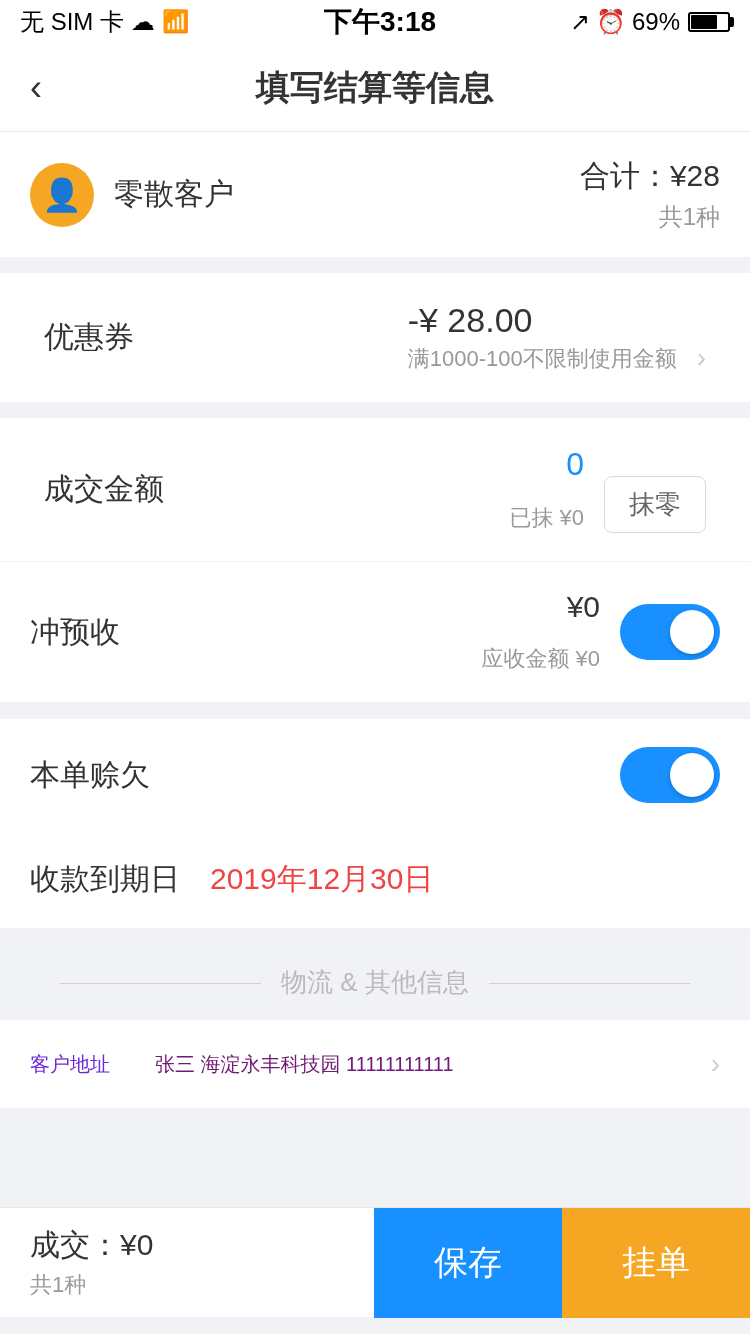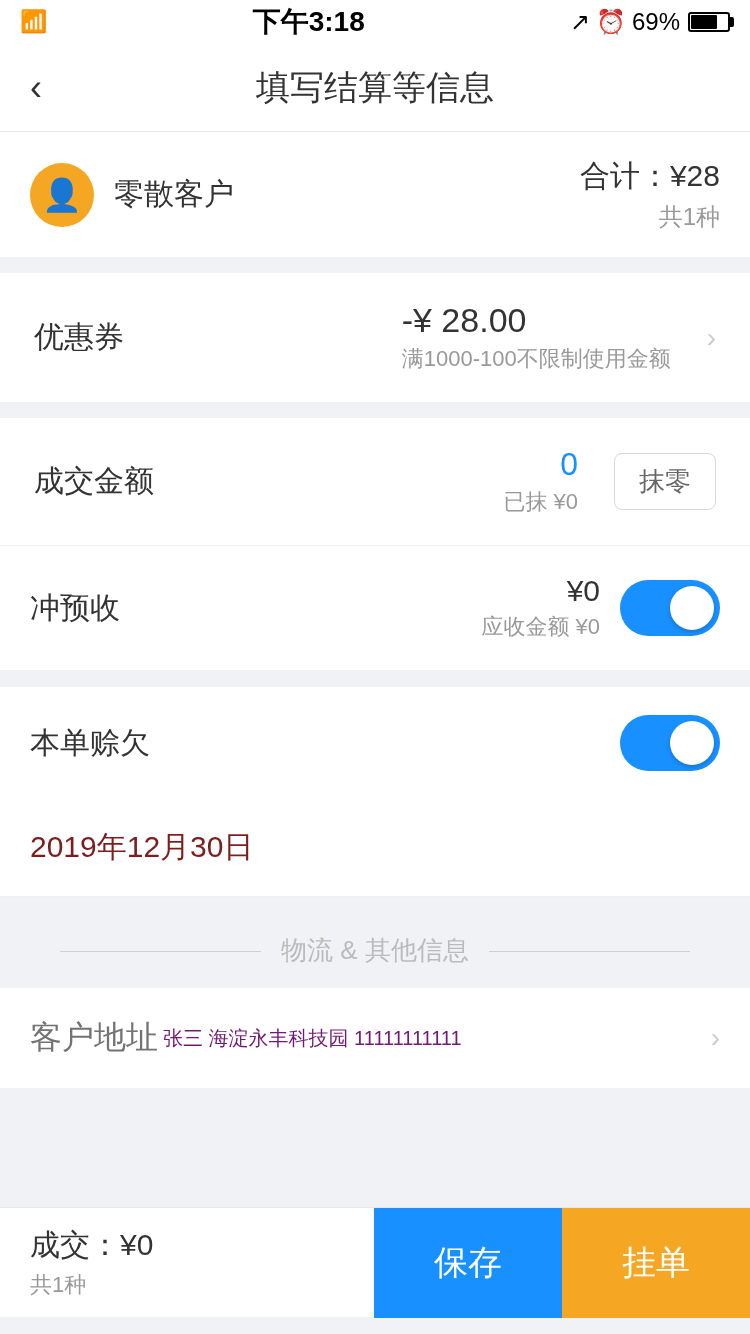--- a/index.html
+++ b/index.html
@@ -73,21 +73,21 @@
     }
     .nav-back {
       position: absolute;
       left: 30px;
       font-size: 36px;
       color: #333;
       cursor: pointer;
     }
     .nav-title {
       font-size: 34px;
-      font-weight: 400;
+      font-weight: 700;
       color: #333;
     }
 
     
     .content {
       padding-bottom: 120px;
     }
 
     
     .card {
@@ -135,37 +135,37 @@
     }
     .total-count {
       font-size: 24px;
       color: #999;
       margin-top: 4px;
     }
 
     
     .row-item {
       background: #fff;
-      padding: 28px 34px;
+      padding: 28px 44px;
       display: flex;
       align-items: center;
       justify-content: space-between;
       border-bottom: 1px solid #f0f0f0;
     }
     .row-item:last-child {
       border-bottom: none;
     }
     .row-label {
       font-size: 30px;
       color: #333;
     }
     .row-right {
       display: flex;
-      align-items: center;
-      gap: 36px;
+      align-items: flex-end;
+      gap: 20px;
     }
     .row-value {
       font-size: 30px;
       color: #333;
       text-align: right;
     }
     .row-value.blue { color: #1890ff; font-size: 32px; }
     .discount-amount {
       font-size: 34px;
       color: #333;
@@ -191,21 +191,21 @@
       color: #666;
       background: #fff;
       cursor: pointer;
     }
 
     
     .sub-text {
       font-size: 22px;
       color: #999;
       text-align: right;
-      margin-top: 4px;
+      margin-top: 20px;
     }
 
     
     .toggle {
       width: 100px;
       height: 56px;
       border-radius: 28px;
       background: #1890ff;
       position: relative;
       cursor: pointer;
@@ -253,34 +253,34 @@
       align-items: center;
       border-bottom: 1px solid #f0f0f0;
     }
     .date-label {
       font-size: 30px;
       color: #333;
       margin-right: 30px;
     }
     .date-value {
       font-size: 30px;
-      color: #7f1d1d;
+      color: #ef4444;
     }
 
     
     .address-row {
       background: #fff;
       padding: 28px 30px;
       display: flex;
       align-items: center;
       justify-content: space-between;
     }
     .address-label {
-      font-size: 32px;
-      color: #737373;
+      font-size: 20px;
+      color: #6d28d9;
       min-width: 120px;
     }
     .address-value {
       font-size: 20px;
       color: #701a75;
       flex: 1;
       margin-left: 5px;
     }
 
     
@@ -363,20 +363,21 @@
     .debt-label {
       font-size: 30px;
       color: #333;
     }
   </style>
 </head>
 <body>
 
 <div class="status-bar">
   <div class="status-left">
+    <span>无 SIM 卡 ☁</span>
     <span class="wifi-icon">📶</span>
   </div>
   <div class="status-center">下午3:18</div>
   <div class="status-right">
     <span>↗</span>
     <span>⏰</span>
     <span>69%</span>
     <span class="battery-icon">
       <span class="battery-fill"></span>
     </span>
@@ -447,20 +448,21 @@
 
   <div class="card">
     <div class="debt-row">
       <span class="debt-label">本单赊欠</span>
       <div class="toggle">
         <div class="toggle-knob"></div>
       </div>
     </div>
 
     <div class="date-row">
+      <span class="date-label">收款到期日</span>
       <span class="date-value">2019年12月30日</span>
     </div>
   </div>
 
   <div class="logistics-header">
     <div class="logistics-line"></div>
     <span class="logistics-label">物流 &amp; 其他信息</span>
   </div>
 
   <div class="card">

